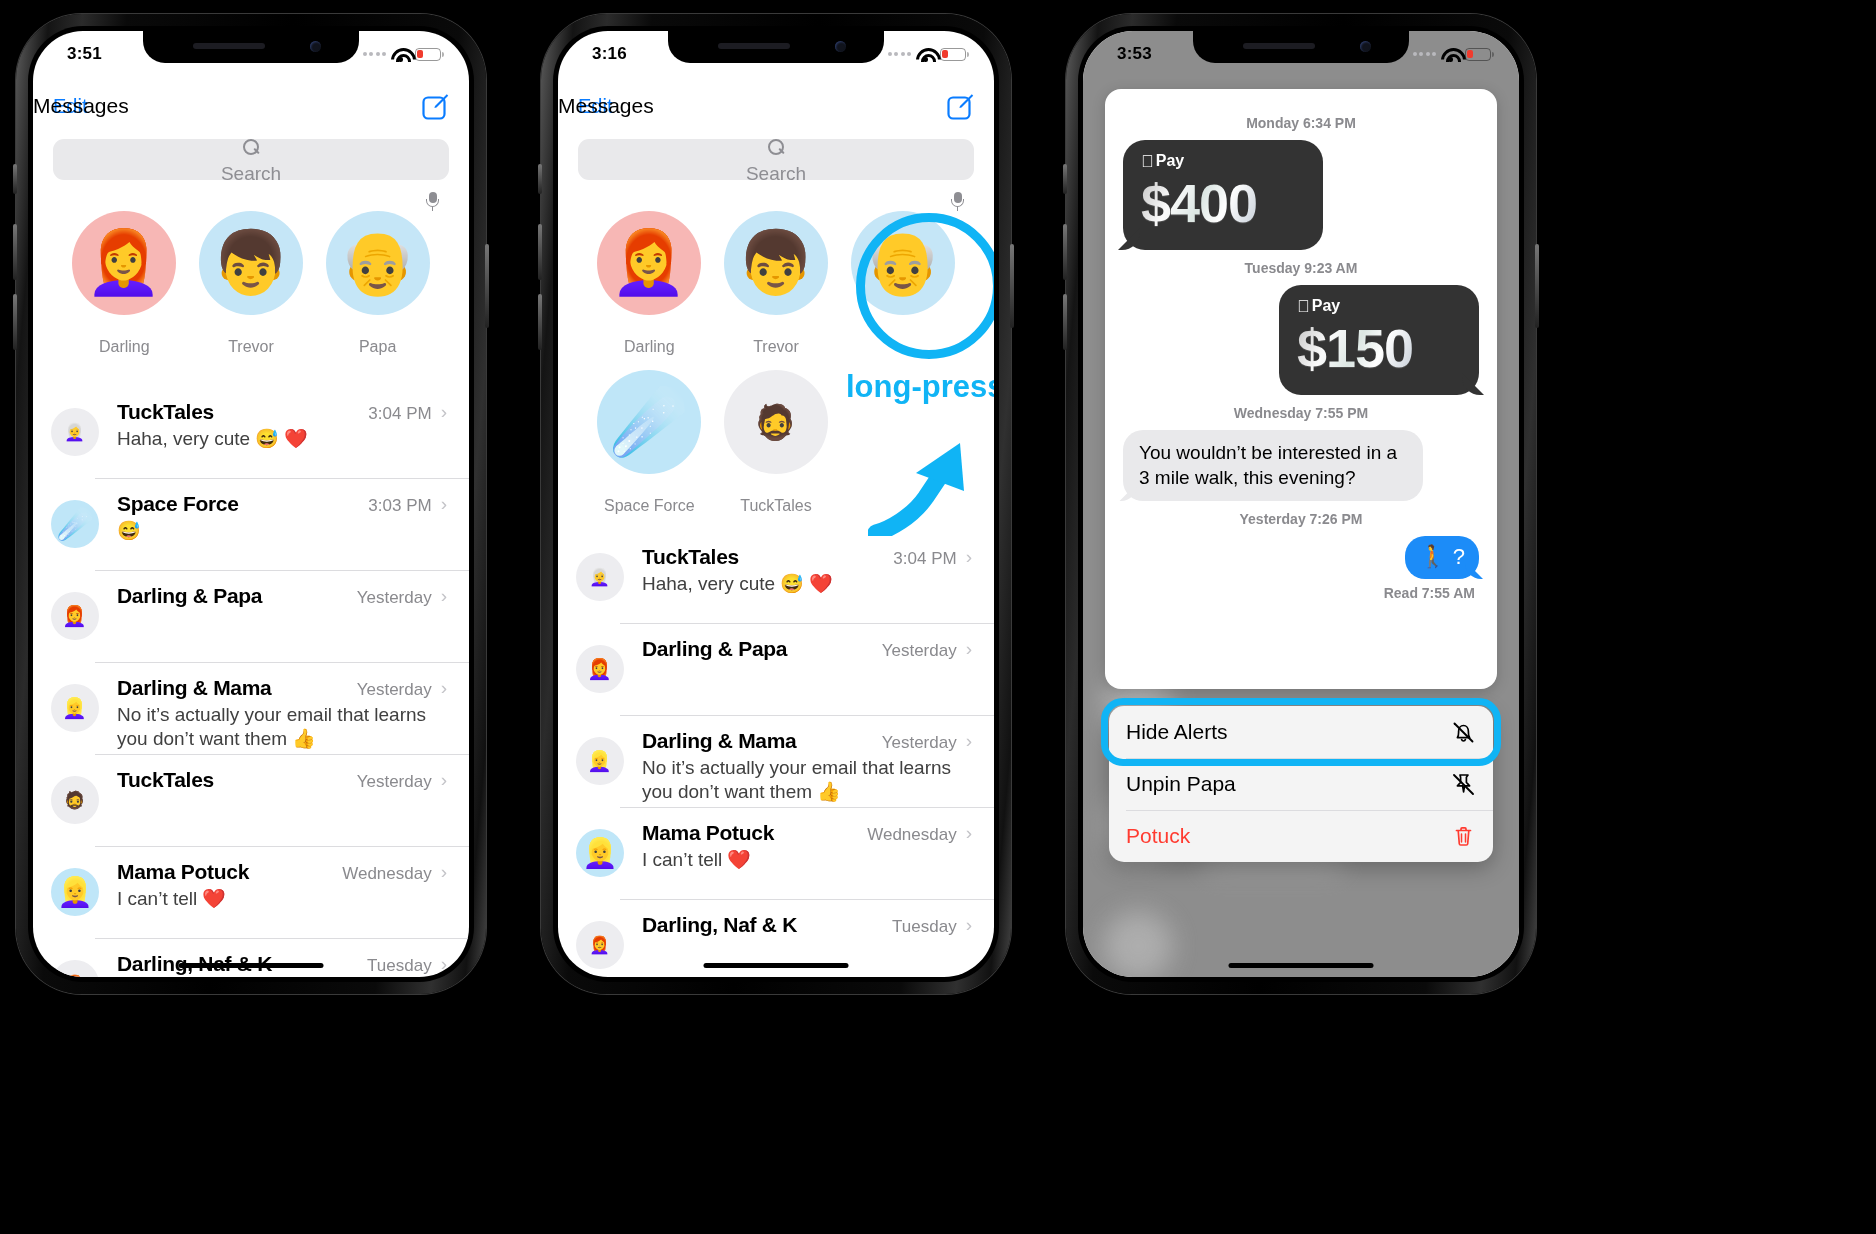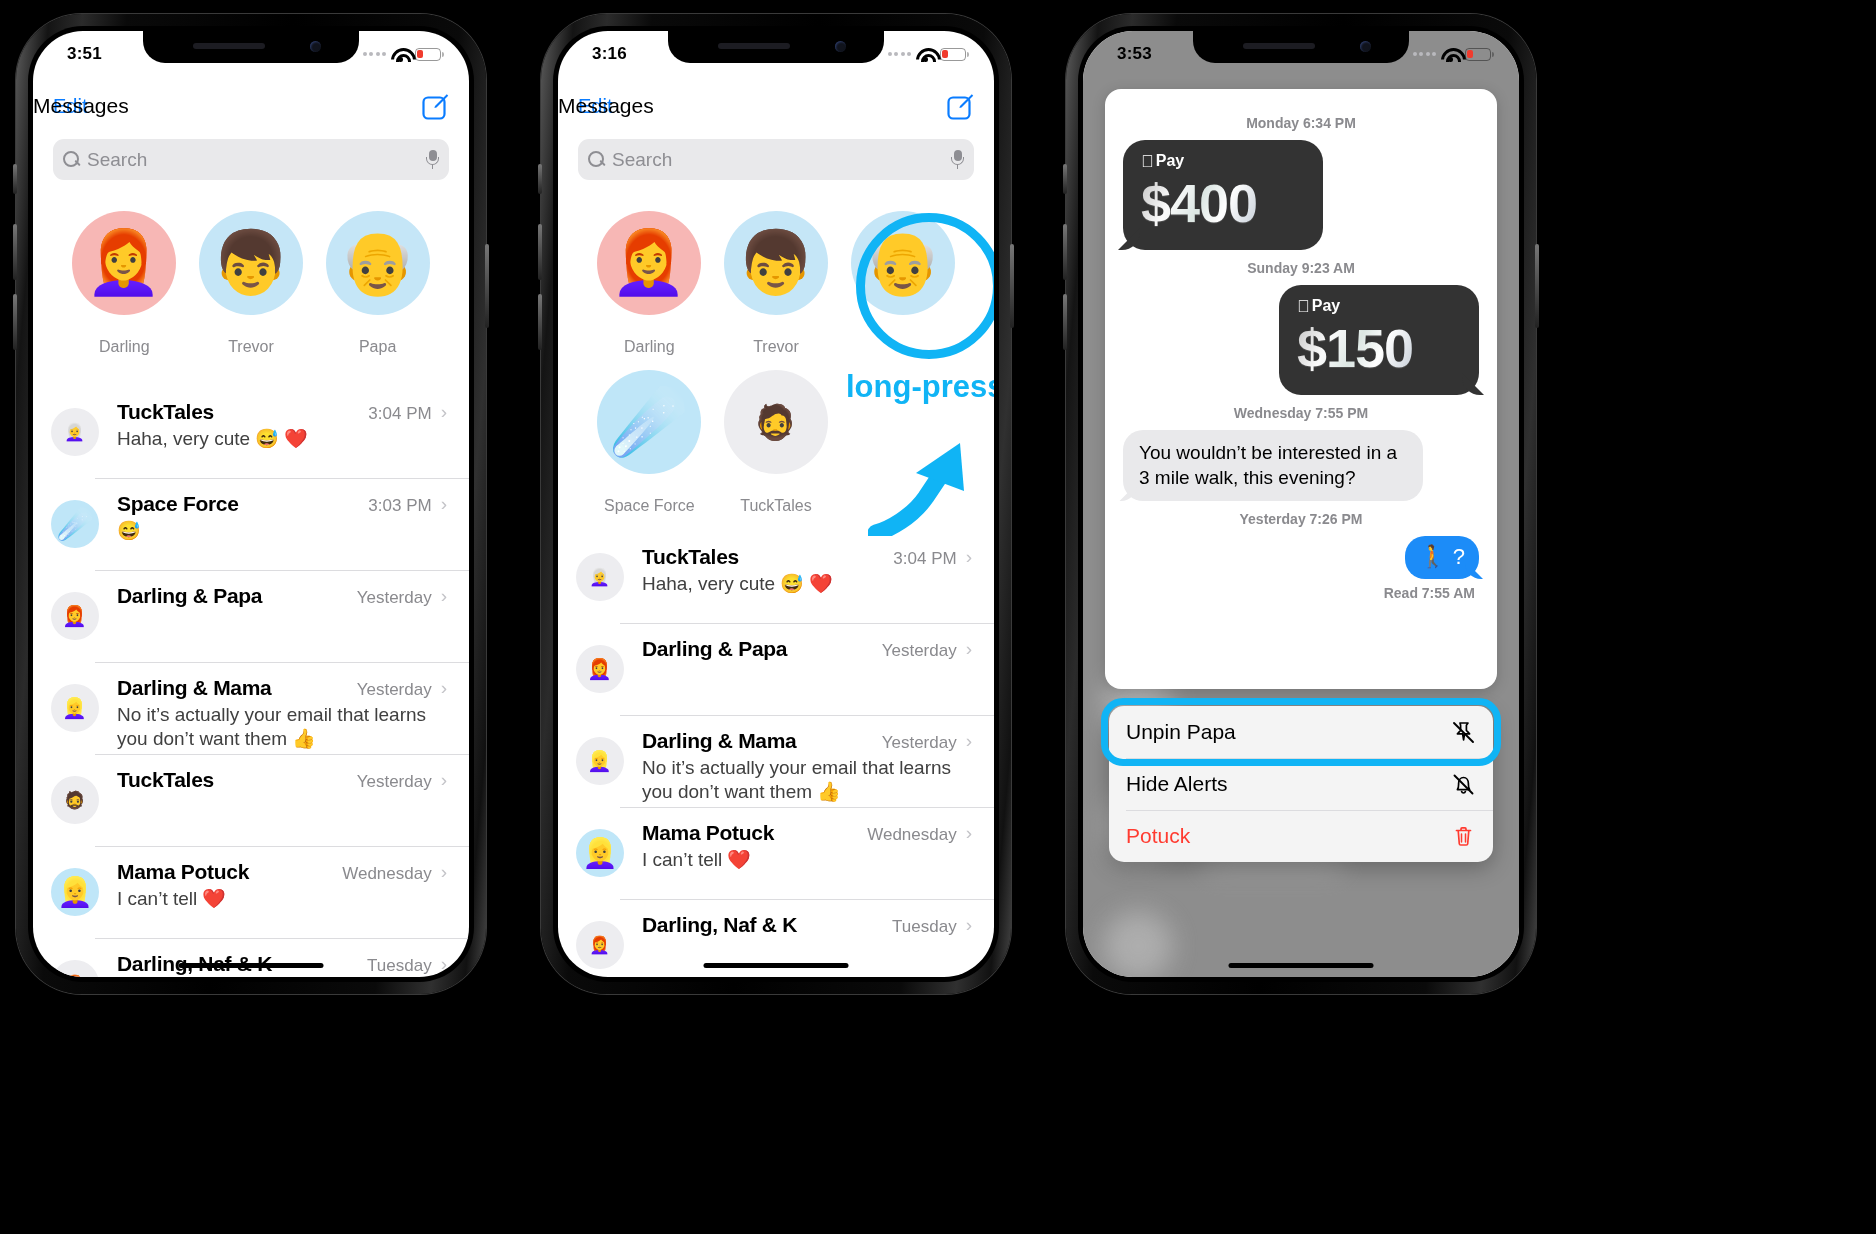--- a/index.html
+++ b/index.html
@@ -92,21 +92,21 @@
   }
   .nav-edit { color:#0a7cff; font-size:20px; }
   .nav-title { position:absolute; left:0; right:0; text-align:left; font-size:21px; font-weight:normal; pointer-events:none;}
   .nav-compose { margin-left:auto; width:27px; height:27px; position:relative; }
   .nav-compose svg { display:block; }
 
   
   .searchwrap { position:absolute; top:108px; left:20px; right:20px; z-index:20; }
   .searchbar {
     height: 41px; border-radius: 11px; background:#e9e9eb;
-    display:flex; align-items:center; padding: 0 10px; gap:7px;
+    display:flex; align-items:center; padding: 0 10px; gap:7px;flex-direction:column;
   }
   .s-icon { width:17px; height:17px; position:relative; flex:none;}
   .s-icon::before{content:'';position:absolute;left:0;top:0;width:12px;height:12px;border:2.1px solid #8e8e93;border-radius:50%;}
   .s-icon::after{content:'';position:absolute;left:10.5px;top:10.5px;width:7px;height:2.1px;background:#8e8e93;transform:rotate(45deg);border-radius:2px;}
   .s-ph { color:#8e8e93; font-size:19px; }
   .mic { margin-left:auto; width:13px; height:19px; position:relative; flex:none;}
   .mic .body{position:absolute;left:3px;top:0;width:7.5px;height:11px;border-radius:4px;background:#8e8e93;}
   .mic .arc{position:absolute;left:0;top:7px;width:13px;height:8px;border:1.8px solid #8e8e93;border-top:none;border-radius:0 0 8px 8px;}
   .mic .stem{position:absolute;left:5.6px;top:15px;width:1.8px;height:4px;background:#8e8e93;}
 
@@ -590,21 +590,21 @@
           <div class="rowL">
             <div class="pay left">
               <div class="lbl">
                   <span style="font-size:17px;line-height:1"></span>
                   <span>Pay</span>
                 </div>
               <div class="amt">$400</div>
             </div>
           </div>
 
-          <div class="stamp">Sunday 9:23 AM</div>
+          <div class="stamp">Tuesday 9:23 AM</div>
           <div class="rowR">
             <div class="pay right">
               <div class="lbl">
                   <span style="font-size:17px;line-height:1"></span>
                   <span>Pay</span>
                 </div>
               <div class="amt">$150</div>
             </div>
           </div>
 
@@ -615,36 +615,36 @@
 
           <div class="stamp">Yesterday 7:26 PM</div>
           <div class="rowR">
             <div class="bub out" style="font-size:22px; padding:7px 14px;">🚶 ?</div>
           </div>
           <div class="readline">Read 7:55 AM</div>
         </div>
 
         <div class="ctxwrap">
           <div class="ctx">
-            <div class="ctxitem">
-              <span>Unpin Papa</span>
-              <span class="ic">
-                <svg viewBox="0 0 25 25" width="25" height="25">
-                  <path d="M9 3 h8 l-1.6 2.2 v5.2 l3.2 3.4 H13.5 l-.9 6 -1-6 H6.4 l3.2-3.4 V5.2 Z" fill="none" stroke="#000" stroke-width="1.7" stroke-linejoin="round"></path>
-                  <path d="M3 3 L22 22" stroke="#000" stroke-width="1.9" stroke-linecap="round"></path>
-                </svg>
-              </span>
-            </div>
             <div class="ctxitem">
               <span>Hide Alerts</span>
               <span class="ic">
                 <svg viewBox="0 0 25 25" width="25" height="25">
                   <path d="M6.4 17.6 C7.7 16 7.6 14.4 7.6 11.6 C7.6 8.1 9.6 5.5 12.5 5.5 C15.4 5.5 17.4 8.1 17.4 11.6 C17.4 14.4 17.3 16 18.6 17.6 Z" fill="none" stroke="#000" stroke-width="1.7" stroke-linejoin="round"></path>
                   <path d="M10.6 19.6 a2 2 0 0 0 3.8 0" fill="none" stroke="#000" stroke-width="1.7" stroke-linecap="round"></path>
                   <path d="M3.5 3.5 L21.5 21.5" stroke="#000" stroke-width="1.9" stroke-linecap="round"></path>
+                </svg>
+              </span>
+            </div>
+            <div class="ctxitem">
+              <span>Unpin Papa</span>
+              <span class="ic">
+                <svg viewBox="0 0 25 25" width="25" height="25">
+                  <path d="M9 3 h8 l-1.6 2.2 v5.2 l3.2 3.4 H13.5 l-.9 6 -1-6 H6.4 l3.2-3.4 V5.2 Z" fill="none" stroke="#000" stroke-width="1.7" stroke-linejoin="round"></path>
+                  <path d="M3 3 L22 22" stroke="#000" stroke-width="1.9" stroke-linecap="round"></path>
                 </svg>
               </span>
             </div>
             <div class="ctxitem del">
               <span>Potuck</span>
               <span class="ic">
                 <svg viewBox="0 0 25 25" width="25" height="25">
                   <path d="M5.5 6.5 h14 M10 6.5 v-1.6 a1 1 0 0 1 1-1 h3 a1 1 0 0 1 1 1 v1.6" fill="none" stroke="#ff3b30" stroke-width="1.7" stroke-linecap="round"></path>
                   <path d="M7.2 6.5 l1.1 13.2 a1.4 1.4 0 0 0 1.4 1.3 h5.6 a1.4 1.4 0 0 0 1.4 -1.3 l1.1 -13.2" fill="none" stroke="#ff3b30" stroke-width="1.7" stroke-linejoin="round"></path>
                   <path d="M10.5 10 v8 M14.5 10 v8" stroke="#ff3b30" stroke-width="1.5" stroke-linecap="round"></path>

